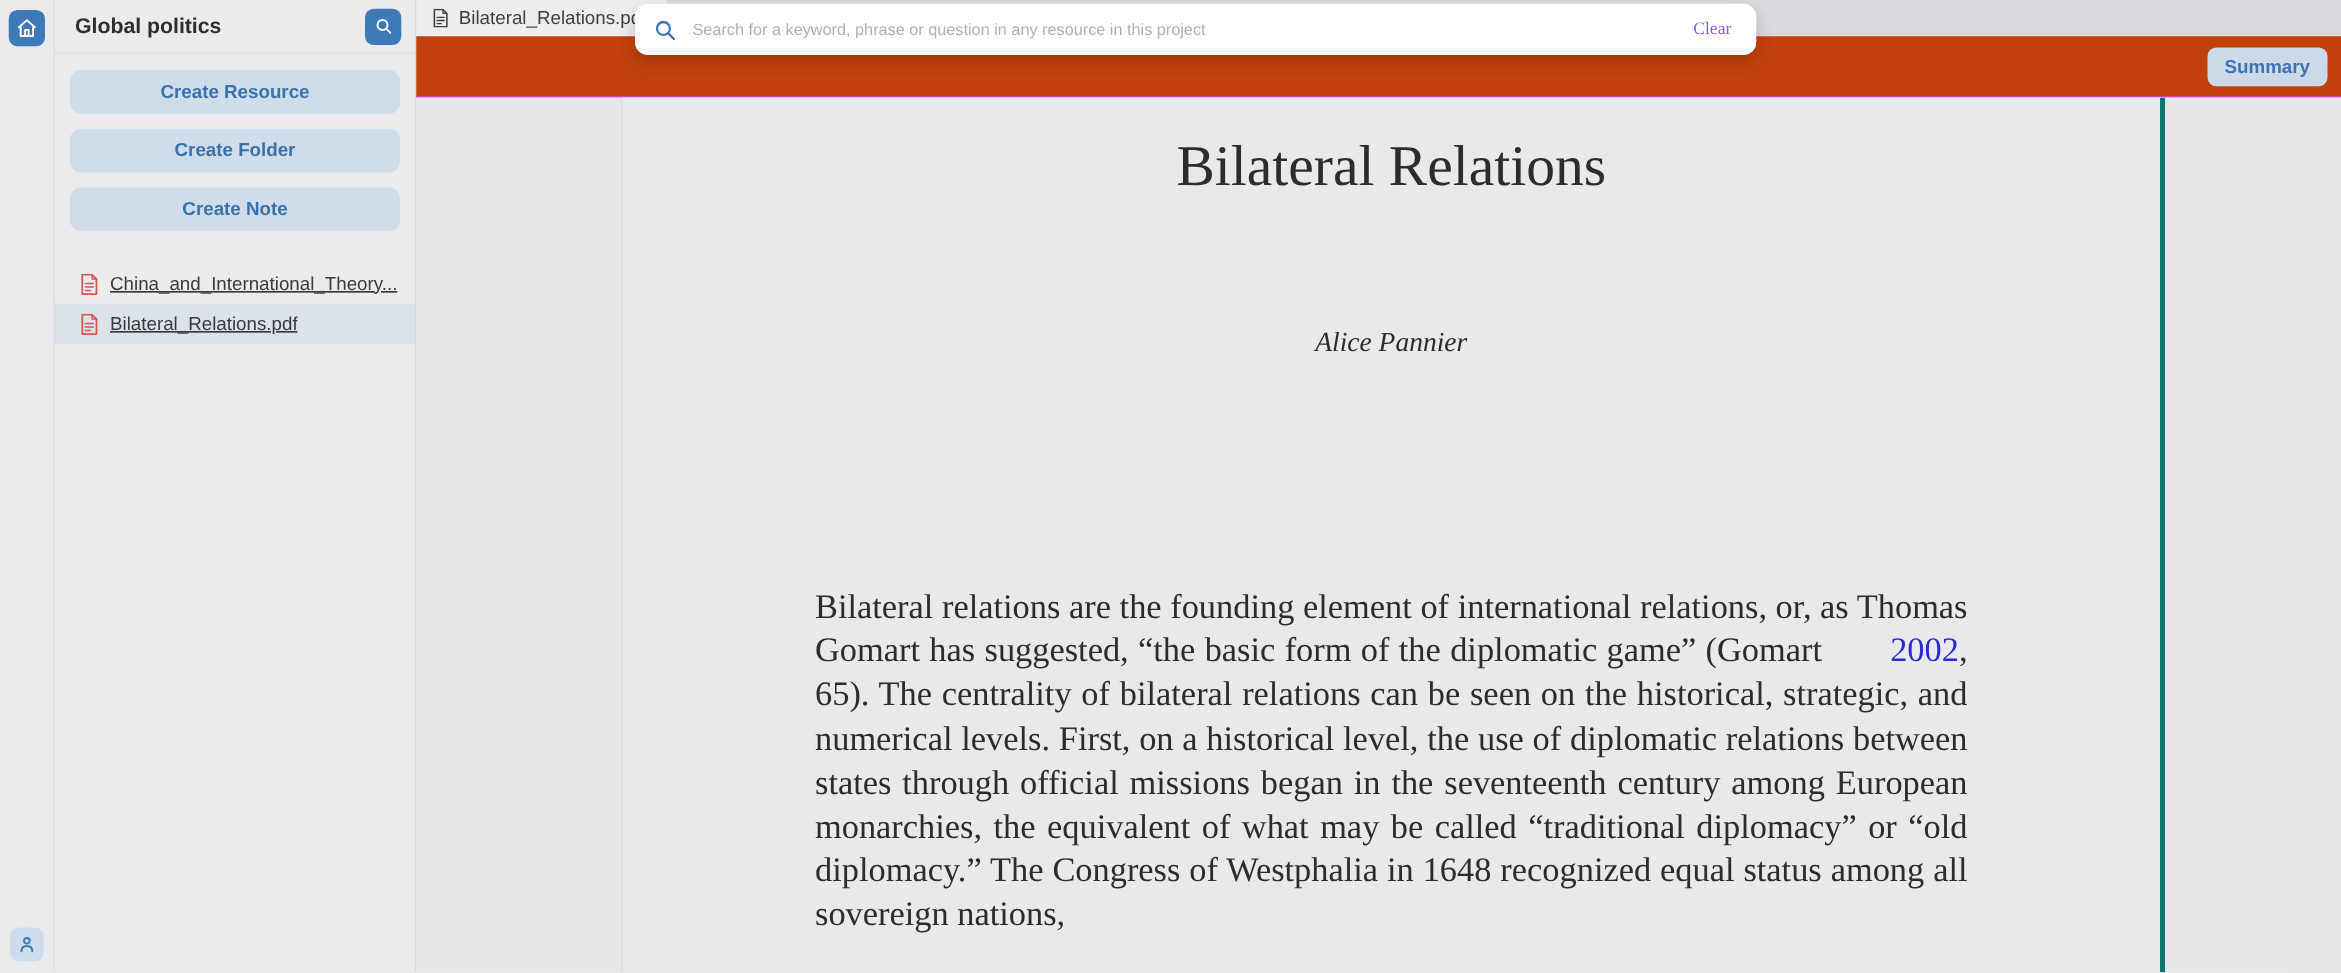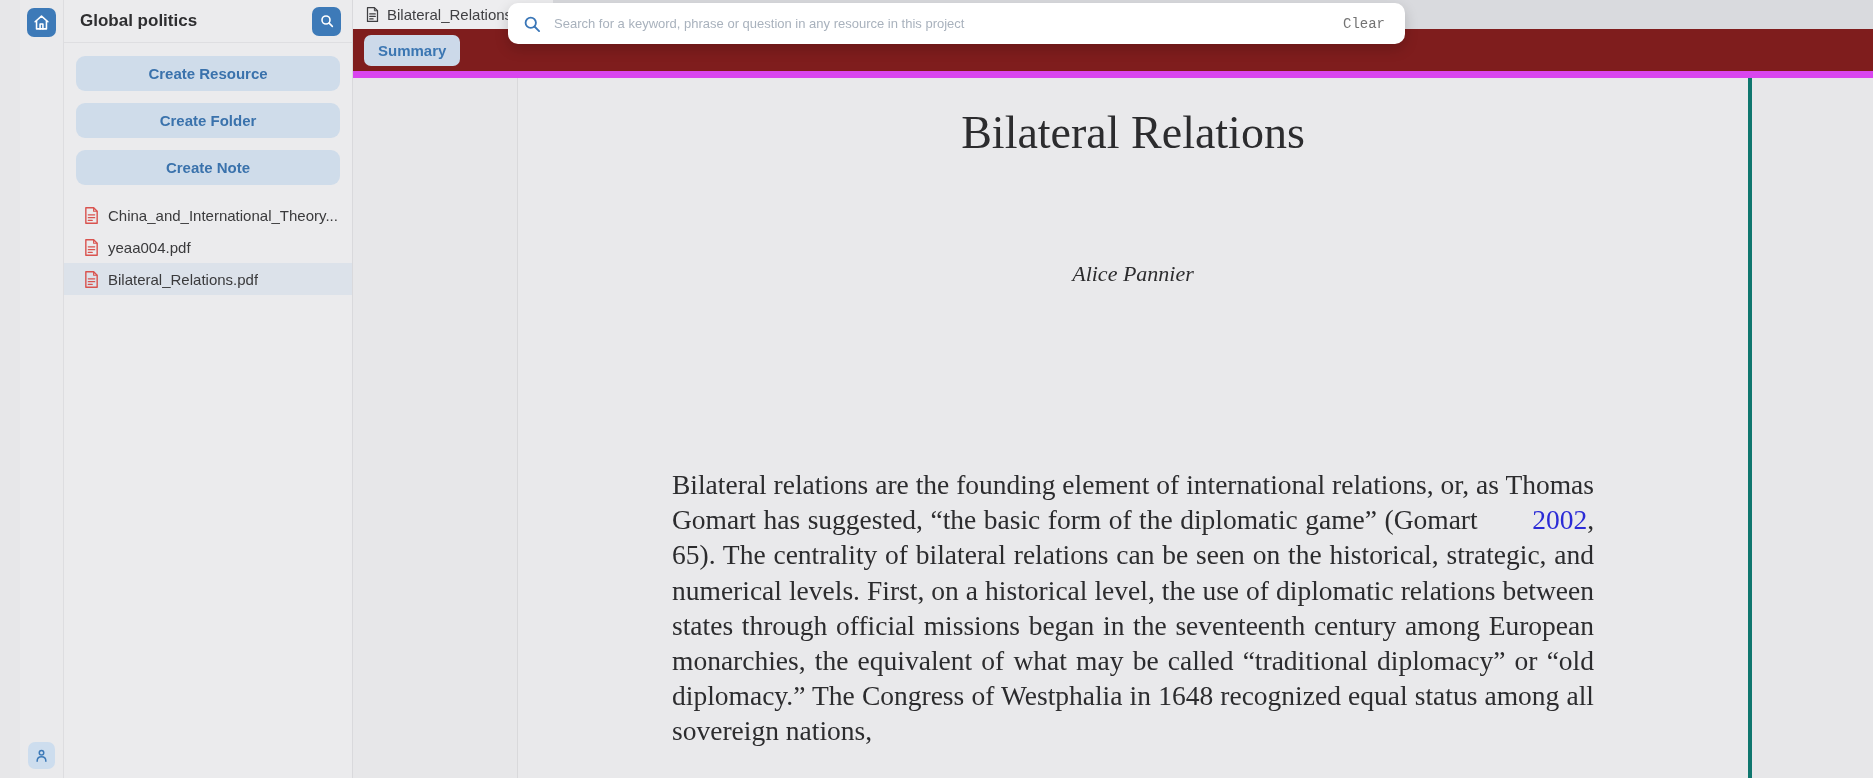--- a/index.html
+++ b/index.html
@@ -1,19 +1,19 @@
 <!DOCTYPE html>
 <html><head>
 <meta charset="utf-8">
 <style>
   * { margin:0; padding:0; box-sizing:border-box; }
   html,body { width:1873px; height:778px; overflow:hidden; }
   body { font-family:"Liberation Sans","DejaVu Sans",sans-serif; background:#e7e7e9; }
 
-  .app { position:relative; width:1873px; height:778px; display:flex;padding-left:20px; }
+  .app { position:relative; width:1873px; height:778px; display:flex; }
 
   
   .rail { width:44px; background:#eaeaec; border-right:1px solid #dddde0;
           display:flex; flex-direction:column; justify-content:space-between;
           align-items:center; padding:8px 0 9px; flex:0 0 44px; }
   .home-btn { width:29px; height:29px; border-radius:7px; background:#3d7ab8;
               display:flex; align-items:center; justify-content:center; cursor:pointer; border:none; }
   .person-btn { width:27px; height:27px; border-radius:7px; background:#cdddee;
                 display:flex; align-items:center; justify-content:center; cursor:pointer; border:none; }
 
@@ -23,34 +23,34 @@
   .sidebar-header { height:43px; flex:0 0 43px; border-bottom:1px solid #dedee1;
                     display:flex; align-items:center; justify-content:space-between;
                     padding:0 11px 0 16px; }
   .project-title { font-size:17px; font-weight:700; color:#2e2e30; }
   .search-btn { width:29px; height:29px; border-radius:7px; background:#3d7ab8;
                 display:flex; align-items:center; justify-content:center; cursor:pointer; border:none; }
   .create-buttons { padding:13px 12px 10px; display:flex; flex-direction:column; gap:12px; }
   .create-btn { height:35px; background:#cfdcea; color:#3a72ac; font-weight:700;
                 font-size:15px; border-radius:9px; border:none; cursor:pointer;
                 font-family:inherit; }
-  .file-list { margin-top:4px; }
+  .file-list { margin-top:16px;text-decoration:underline; }
   .file-row { height:32px; display:flex; align-items:center; gap:9px; padding-left:20px;
               font-size:15px; color:#3a3a3c; cursor:pointer; white-space:nowrap; overflow:hidden; }
   .file-row.selected { background:#dce2ea; }
   .file-row .label { overflow:hidden; text-overflow:clip; }
 
   
   .main { flex:1; display:flex; flex-direction:column; min-width:0; }
   .tabbar { height:29px; flex:0 0 29px; background:#d9dade; display:flex; }
   .tab { width:200px; background:#ededef; display:flex; align-items:center; gap:8px;
          padding:0 10px 0 13px; font-size:15px; color:#3f3f42; overflow:hidden;
          white-space:nowrap; cursor:pointer; }
-  .toolbar { height:49px; flex:0 0 49px; background:#7f1d1d; border-bottom:7px solid #d946ef;
-             display:flex; align-items:center; justify-content:flex-start; padding:0 11px; }
+  .toolbar { height:49px; flex:0 0 49px; background:#c2410c; border-bottom:1px solid #d946ef;
+             display:flex; align-items:center; justify-content:flex-end; padding:0 11px; }
   .summary-btn { background:#ccd9e9; color:#3b76b2; font-weight:700; font-size:15px;
                  padding:7px 14px; border-radius:7px; border:none; cursor:pointer;
                  font-family:inherit; }
 
   
   .content { flex:1; position:relative; background:#e7e7e9; overflow:hidden; }
   .page { position:absolute; left:164px; top:0; bottom:0; width:1235px; background:#e9e9eb;
           border-left:1px solid #d9d9db; border-right:4px solid #0f766e;
           font-family:"Liberation Serif","DejaVu Serif",serif; color:#2c2c2e; }
   .doc-title  { text-align:center; margin-top:28px;  font-size:46px; font-weight:400; }
@@ -61,22 +61,22 @@
 
   
   .search-overlay { position:absolute; left:508px; top:3px; width:897px; height:41px;
                     background:#ffffff; border-radius:10px;
                     box-shadow:0 5px 14px rgba(0,0,0,0.18);
                     display:flex; align-items:center; padding:0 16px 0 14px; gap:12px;
                     z-index:10; }
   .search-input { flex:1; border:none; outline:none; font-size:13px; color:#333;
                   background:transparent; font-family:inherit; }
   .search-input::placeholder { color:#a9b2bd; opacity:1; }
-  .clear-btn { border:none; background:none; color:#737373; font-size:14px;
-               cursor:pointer; font-family:Liberation Mono, monospace; padding:2px 4px; }
+  .clear-btn { border:none; background:none; color:#8b5cf6; font-size:14px;
+               cursor:pointer; font-family:Liberation Serif, serif; padding:2px 4px; }
 
   svg { display:block; }
 </style>
 </head>
 <body>
 
 <div class="app">
 
   <div class="rail">
     <button class="home-btn">
@@ -121,30 +121,20 @@
       <div class="file-row">
         <span>
           <svg width="15" height="17" viewBox="0 0 20 24" fill="none" stroke="#d9534f" stroke-width="2" stroke-linejoin="round">
             <path d="M2 1 H13 L18 6 V23 H2 Z"></path>
               <path d="M13 1 V6 H18" stroke-width="1.6"></path>
             <path d="M5.5 11 H14.5 M5.5 15 H14.5 M5.5 19 H11" stroke-width="1.8" stroke-linecap="round"></path>
           </svg>
         </span>
         <span class="label">China_and_International_Theory...</span>
       </div>
-      <div class="file-row">
-        <span>
-          <svg width="15" height="17" viewBox="0 0 20 24" fill="none" stroke="#d9534f" stroke-width="2" stroke-linejoin="round">
-            <path d="M2 1 H13 L18 6 V23 H2 Z"></path>
-              <path d="M13 1 V6 H18" stroke-width="1.6"></path>
-            <path d="M5.5 11 H14.5 M5.5 15 H14.5 M5.5 19 H11" stroke-width="1.8" stroke-linecap="round"></path>
-          </svg>
-        </span>
-        <span class="label">yeaa004.pdf</span>
-      </div>
       <div class="file-row selected">
         <span>
           <svg width="15" height="17" viewBox="0 0 20 24" fill="none" stroke="#d9534f" stroke-width="2" stroke-linejoin="round">
             <path d="M2 1 H13 L18 6 V23 H2 Z"></path>
               <path d="M13 1 V6 H18" stroke-width="1.6"></path>
             <path d="M5.5 11 H14.5 M5.5 15 H14.5 M5.5 19 H11" stroke-width="1.8" stroke-linecap="round"></path>
           </svg>
         </span>
         <span class="label">Bilateral_Relations.pdf</span>
       </div>

